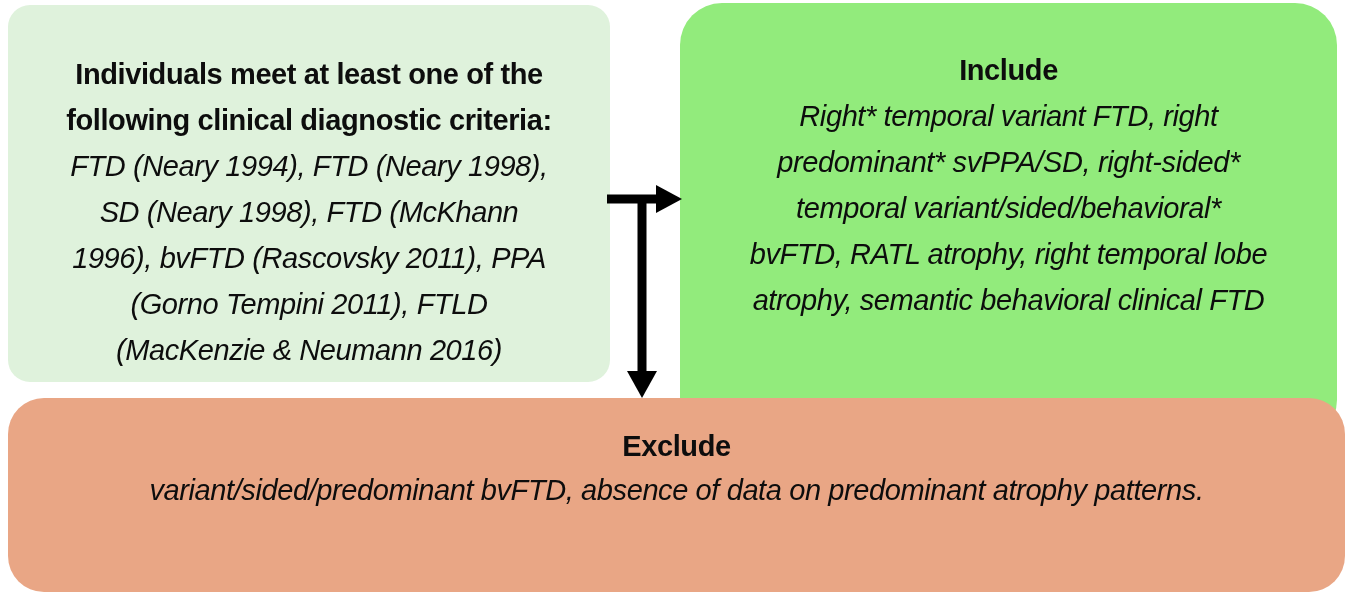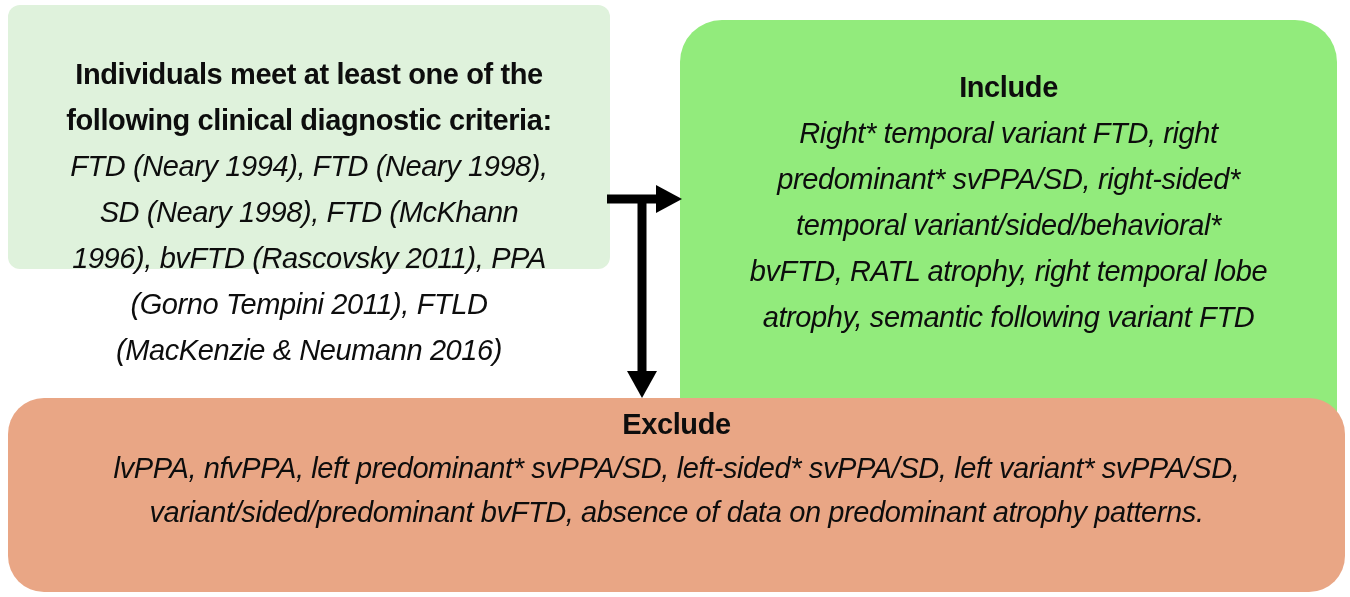--- a/index.html
+++ b/index.html
@@ -19,38 +19,38 @@
     overflow: hidden;
   }
   .stage { position: relative; width: 1350px; height: 597px; }
 
   .box {
     position: absolute;
     text-align: center;
     letter-spacing: -0.4px;
   }
   .box-criteria {
-    left: 8px; top: 5px; width: 602px; height: 264px;
+    left: 8px; top: 5px; width: 602px; height: 377px;
     background: var(--criteria-box-bg);
-    border-radius: 12px;
+    border-radius: 22px;
     padding: 46px 16px 0 16px;
     font-size: 29px; line-height: 46px;
   }
   .box-include {
     left: 680px; top: 3px; width: 657px; height: 439px;
     background: var(--include-box-bg);
     border-radius: 42px;
     padding: 44px 18px 0 18px;
-    font-size: 29px; line-height: 46px; margin-top: 17px;
+    font-size: 29px; line-height: 46px;
   }
   .box-exclude {
     left: 8px; top: 398px; width: 1337px; height: 194px;
     background: var(--exclude-box-bg);
     border-radius: 36px;
-    padding: 4px 20px 0 20px;
+    padding: 26px 20px 0 20px;
     font-size: 29px; line-height: 44px;
   }
   .box-title { font-weight: bold; font-style: normal; }
   .heading-lines { font-weight: bold; }
   .body-lines { font-style: italic; text-align: center; }
   .arrow-layer {
     position: absolute; left: 0; top: 0;
     width: 1350px; height: 597px;
     pointer-events: none;
   }
@@ -74,28 +74,27 @@
       </div>
   </div>
 
   <div class="box box-include">
     <div class="box-title">Include</div>
     <div class="body-lines">
         <div>Right* temporal variant FTD, right</div>
         <div>predominant* svPPA/SD, right-sided*</div>
         <div>temporal variant/sided/behavioral*</div>
         <div>bvFTD, RATL atrophy, right temporal lobe</div>
-        <div>atrophy, semantic following variant FTD</div>
+        <div>atrophy, semantic behavioral clinical FTD</div>
       </div>
   </div>
 
   <div class="box box-exclude">
     <div class="box-title">Exclude</div>
     <div class="body-lines">
-        <div>lvPPA, nfvPPA, left predominant* svPPA/SD, left-sided* svPPA/SD, left variant* svPPA/SD,</div>
         <div>variant/sided/predominant bvFTD, absence of data on predominant atrophy patterns.</div>
       </div>
   </div>
 
   <svg class="arrow-layer" width="1350" height="597" viewBox="0 0 1350 597">
 
     <g>
       <line x1="607" y1="199" x2="659" y2="199" stroke="var(--arrow-color)" stroke-width="9"></line>
       <polygon points="656,185 656,213 682,199" fill="var(--arrow-color)"></polygon>
     </g>

